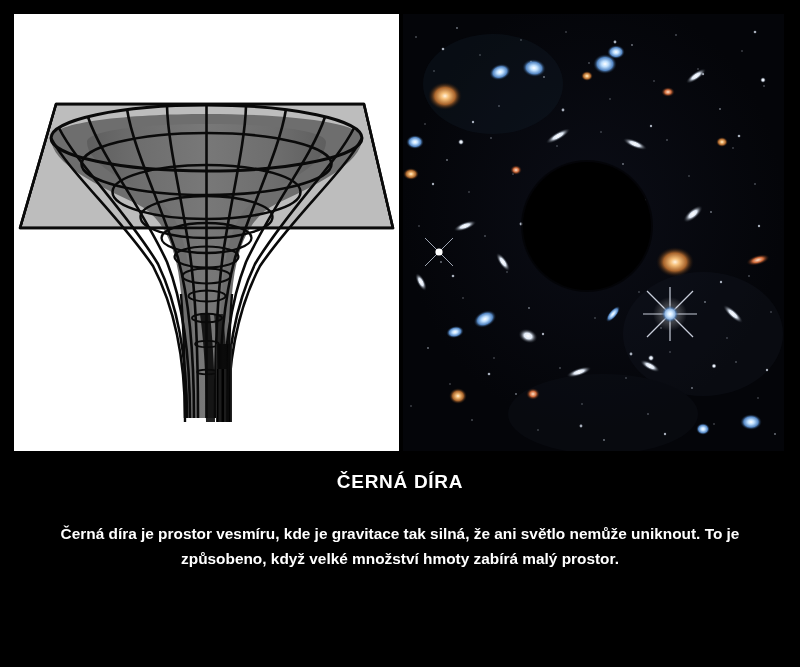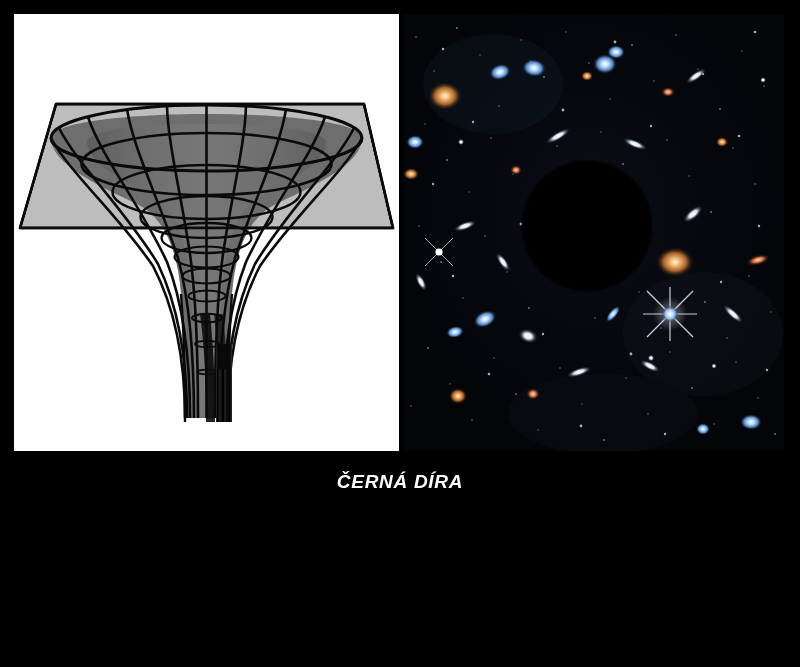--- a/index.html
+++ b/index.html
@@ -75,21 +75,20 @@
   .caption-title {
     position: absolute;
     left: 0;
     top: 16px;
     width: 800px;
     text-align: center;
     color: #ffffff;
     font-size: 19px;
     font-weight: bold;
     letter-spacing: 0.7px;
-    font-style: italic;
   }
   .caption-body {
     position: absolute;
     left: 22px;
     top: 66px;
     width: 756px;
     text-align: center;
     color: #ffffff;
     font-size: 15.4px;
     font-weight: bold;
@@ -416,15 +415,16 @@
         <g>
           <circle cx="184" cy="212" r="66" fill="#000000" opacity="0.55"></circle>
           <circle cx="184" cy="212" r="64" fill="#000000"></circle>
         </g>
       </svg>
     </div>
   </div>
 
   <div class="caption">
     <div class="caption-title">ČERNÁ DÍRA</div>
+    <div class="caption-body">Černá díra je prostor vesmíru, kde je gravitace tak silná, že ani světlo nemůže uniknout. To je způsobeno, když velké množství hmoty zabírá malý prostor.</div>
   </div>
 
 </div>
 
 </body></html>

